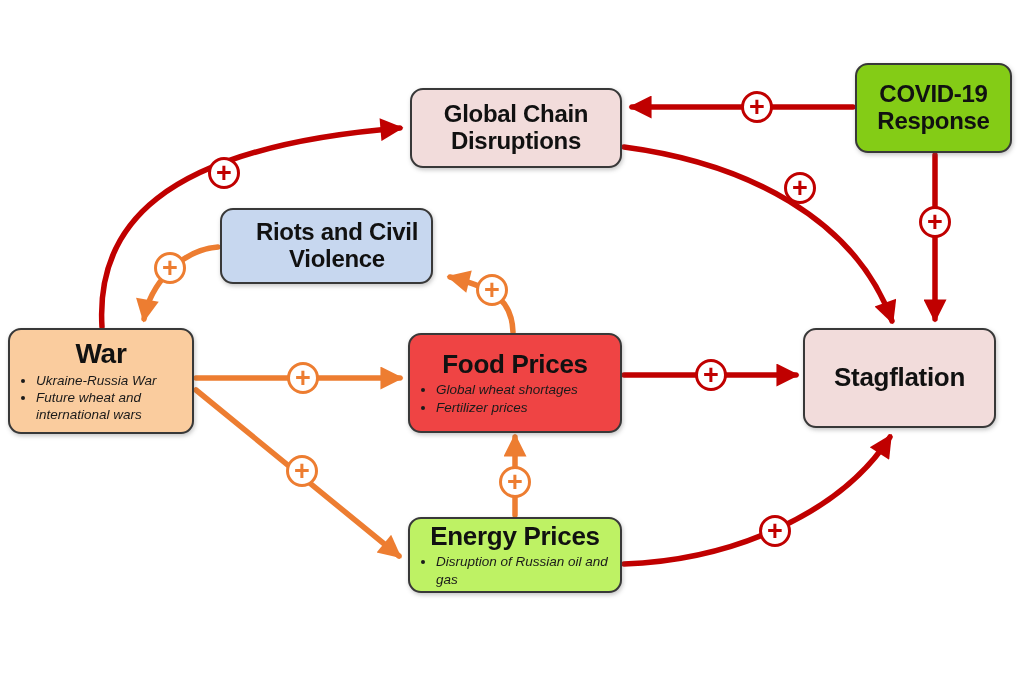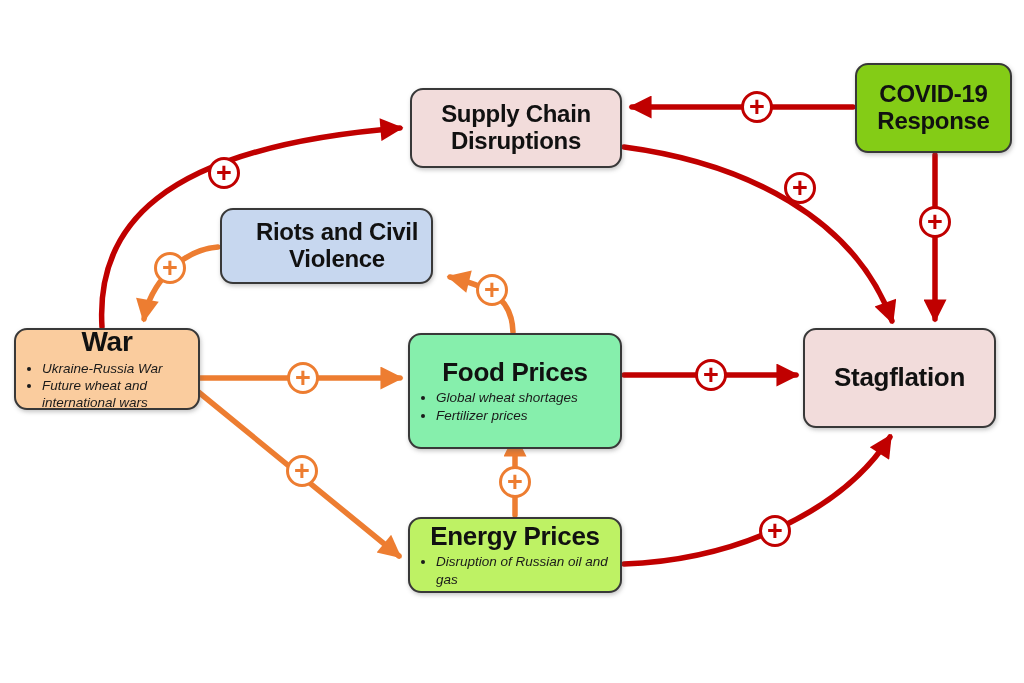--- a/index.html
+++ b/index.html
@@ -131,41 +131,41 @@
           <circle cx="711" cy="375" r="14.5" fill="#FFFFFF" stroke="#C00000" stroke-width="3"></circle>
           <text x="711" y="383.5" text-anchor="middle" fill="#C00000" class="edge-sign-text">+</text>
         </g>
         <g>
           <circle cx="775" cy="531" r="14.5" fill="#FFFFFF" stroke="#C00000" stroke-width="3"></circle>
           <text x="775" y="539.5" text-anchor="middle" fill="#C00000" class="edge-sign-text">+</text>
         </g>
       </g>
   </svg>
   <div id="nodes">
-  <div class="node node--war" style="left: 8px; top: 328px; width: 186px; height: 82px; background: rgb(250, 204, 158); margin-left: 6px;">
+  <div class="node node--war" style="left: 8px; top: 328px; width: 186px; height: 106px; background: rgb(250, 204, 158);">
     <div class="node-title">War</div>
     <ul class="node-bullets">
           <li>Ukraine-Russia War</li>
           <li>Future wheat and international wars</li>
         </ul>
   </div>
 
   <div class="node node--riots" style="left: 220px; top: 208px; width: 213px; height: 76px; background: rgb(199, 215, 239); padding-left: 29px;">
     <div class="node-title">Riots and Civil
 Violence</div>
 
   </div>
 
   <div class="node node--supply" style="left: 410px; top: 88px; width: 212px; height: 80px; background: rgb(242, 220, 219);">
-    <div class="node-title">Supply Chain
+    <div class="node-title">Global Chain
 Disruptions</div>
 
   </div>
 
-  <div class="node node--food" style="left: 408px; top: 333px; width: 214px; height: 116px; background: #86efac;">
+  <div class="node node--food" style="left: 408px; top: 333px; width: 214px; height: 100px; background: #ef4444;">
     <div class="node-title">Food Prices</div>
     <ul class="node-bullets">
           <li>Global wheat shortages</li>
           <li>Fertilizer prices</li>
         </ul>
   </div>
 
   <div class="node node--energy" style="left: 408px; top: 517px; width: 214px; height: 76px; background: #bef264;">
     <div class="node-title">Energy Prices</div>
     <ul class="node-bullets">

